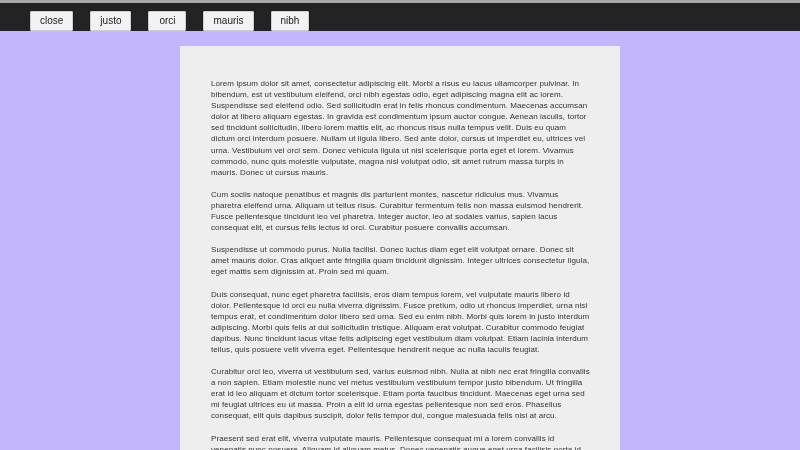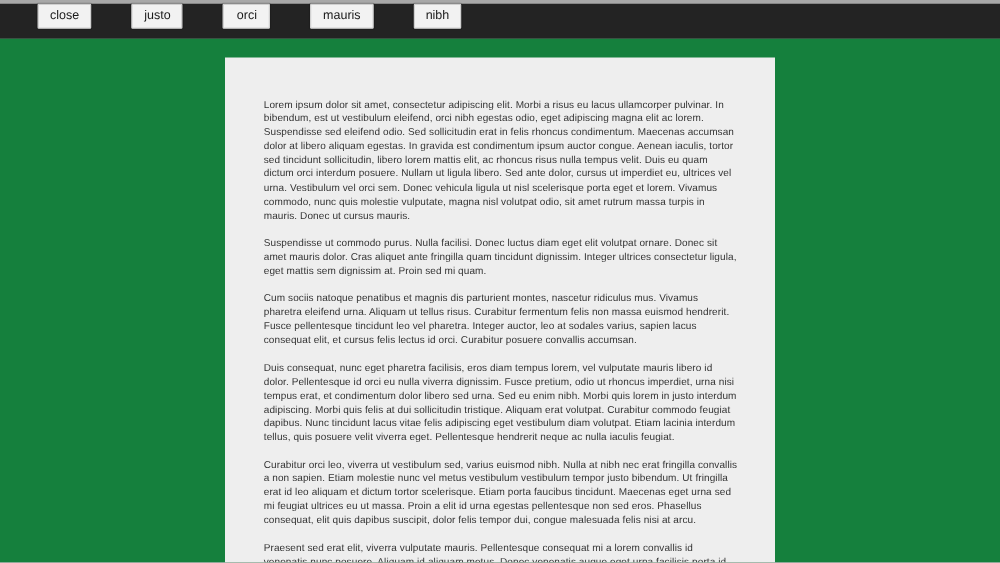--- a/index.html
+++ b/index.html
@@ -28,24 +28,24 @@
   .top-strip {
     height: 3px;
     background: #a8a8a8;
   }
 
   
   .toolbar {
     height: 28px;
     background: #232323;
     display: flex;
-    align-items: flex-start;
+    align-items: flex-end;
     padding: 0 0 0 30px;
     box-sizing: border-box;
-    gap: 32px;
+    gap: 17px;
   }
 
   .tool-btn {
     display: inline-flex;
     align-items: center;
     justify-content: center;
     height: 20px;
     min-width: 38px;
     padding: 0 9px;
     box-sizing: border-box;
@@ -61,21 +61,21 @@
     box-shadow: 0 0 0 1px rgba(0,0,0,0.12);
   }
 
   
   .viewer {
     position: absolute;
     top: 31px;
     left: 0;
     right: 0;
     bottom: 0;
-    background: #15803d;
+    background: #c4b5fd;
     overflow: hidden;
   }
 
   .page {
     position: absolute;
     left: 180px;
     top: 15px;
     width: 440px;
     min-height: 420px;
     background: #eeeeee;
@@ -106,22 +106,22 @@
     <button class="tool-btn">close</button>
     <button class="tool-btn">justo</button>
     <button class="tool-btn">orci</button>
     <button class="tool-btn">mauris</button>
     <button class="tool-btn">nibh</button>
   </div>
 
   <div class="viewer">
     <div class="page">
       <p>Lorem ipsum dolor sit amet, consectetur adipiscing elit. Morbi a risus eu lacus ullamcorper pulvinar. In bibendum, est ut vestibulum eleifend, orci nibh egestas odio, eget adipiscing magna elit ac lorem. Suspendisse sed eleifend odio. Sed sollicitudin erat in felis rhoncus condimentum. Maecenas accumsan dolor at libero aliquam egestas. In gravida est condimentum ipsum auctor congue. Aenean iaculis, tortor sed tincidunt sollicitudin, libero lorem mattis elit, ac rhoncus risus nulla tempus velit. Duis eu quam dictum orci interdum posuere. Nullam ut ligula libero. Sed ante dolor, cursus ut imperdiet eu, ultrices vel urna. Vestibulum vel orci sem. Donec vehicula ligula ut nisl scelerisque porta eget et lorem. Vivamus commodo, nunc quis molestie vulputate, magna nisl volutpat odio, sit amet rutrum massa turpis in mauris. Donec ut cursus mauris.</p>
+      <p>Cum sociis natoque penatibus et magnis dis parturient montes, nascetur ridiculus mus. Vivamus pharetra eleifend urna. Aliquam ut tellus risus. Curabitur fermentum felis non massa euismod hendrerit. Fusce pellentesque tincidunt leo vel pharetra. Integer auctor, leo at sodales varius, sapien lacus consequat elit, et cursus felis lectus id orci. Curabitur posuere convallis accumsan.</p>
       <p>Suspendisse ut commodo purus. Nulla facilisi. Donec luctus diam eget elit volutpat ornare. Donec sit amet mauris dolor. Cras aliquet ante fringilla quam tincidunt dignissim. Integer ultrices consectetur ligula, eget mattis sem dignissim at. Proin sed mi quam.</p>
-      <p>Cum sociis natoque penatibus et magnis dis parturient montes, nascetur ridiculus mus. Vivamus pharetra eleifend urna. Aliquam ut tellus risus. Curabitur fermentum felis non massa euismod hendrerit. Fusce pellentesque tincidunt leo vel pharetra. Integer auctor, leo at sodales varius, sapien lacus consequat elit, et cursus felis lectus id orci. Curabitur posuere convallis accumsan.</p>
       <p>Duis consequat, nunc eget pharetra facilisis, eros diam tempus lorem, vel vulputate mauris libero id dolor. Pellentesque id orci eu nulla viverra dignissim. Fusce pretium, odio ut rhoncus imperdiet, urna nisi tempus erat, et condimentum dolor libero sed urna. Sed eu enim nibh. Morbi quis lorem in justo interdum adipiscing. Morbi quis felis at dui sollicitudin tristique. Aliquam erat volutpat. Curabitur commodo feugiat dapibus. Nunc tincidunt lacus vitae felis adipiscing eget vestibulum diam volutpat. Etiam lacinia interdum tellus, quis posuere velit viverra eget. Pellentesque hendrerit neque ac nulla iaculis feugiat.</p>
       <p>Curabitur orci leo, viverra ut vestibulum sed, varius euismod nibh. Nulla at nibh nec erat fringilla convallis a non sapien. Etiam molestie nunc vel metus vestibulum vestibulum tempor justo bibendum. Ut fringilla erat id leo aliquam et dictum tortor scelerisque. Etiam porta faucibus tincidunt. Maecenas eget urna sed mi feugiat ultrices eu ut massa. Proin a elit id urna egestas pellentesque non sed eros. Phasellus consequat, elit quis dapibus suscipit, dolor felis tempor dui, congue malesuada felis nisi at arcu.</p>
       <p>Praesent sed erat elit, viverra vulputate mauris. Pellentesque consequat mi a lorem convallis id venenatis nunc posuere. Aliquam id aliquam metus. Donec venenatis augue eget urna facilisis porta id vel ante. Donec a tortor mi, et aliquet nibh. Vestibulum purus lorem, convallis et vestibulum vitae, placerat eget arcu. Fusce nec est mauris. Nunc ullamcorper commodo rutrum. Proin ullamcorper rhoncus magna, id ullamcorper massa molestie id. Nullam libero dui, laoreet vitae ornare vitae, blandit sed leo. Praesent convallis, mauris sed sodales accumsan, velit libero consectetur massa, sed cursus ligula nunc ac odio. Quisque mattis, felis ac mollis commodo, dui magna aliquet odio, a condimentum velit elit quis turpis. Aenean ac magna vel libero consectetur luctus.</p>
 
     </div>
   </div>
 
 </div>
 
 </body></html>

